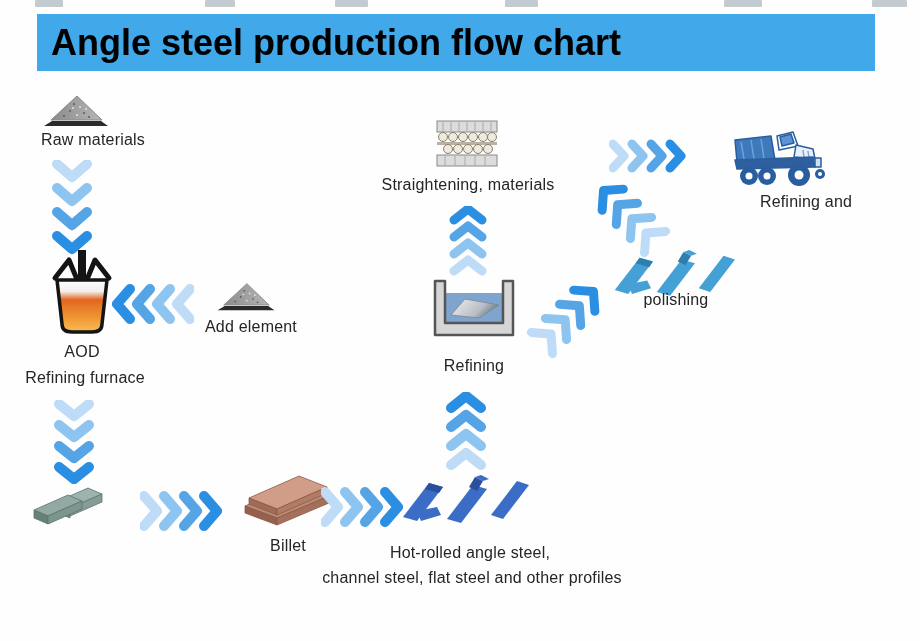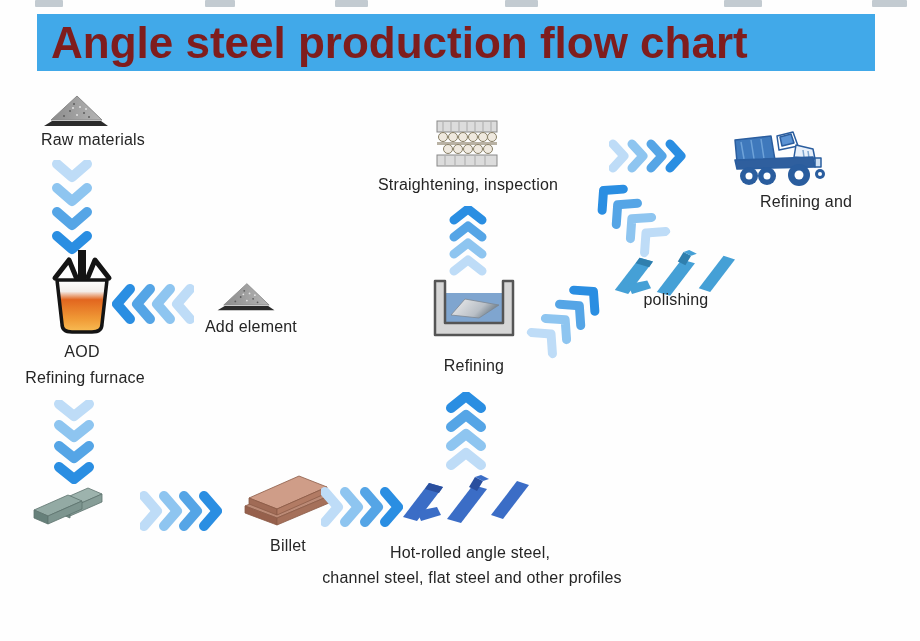--- a/index.html
+++ b/index.html
@@ -2,21 +2,21 @@
 <html style="--sh1: #bedcf7; --sh2: #8ec5f0; --sh3: #55a5e6; --sh4: #2a8ee2; --title-bg: #41a9e9; --hot: #3b6dc6; --hot-d: #2a4f9e; --pol: #45a0d6; --pol-d: #2f7fae; --furnace: #e2661f; --liquid: #7fa5cf; --billet: #cf9d88; --ingot: #93aaa4;"><head>
 <meta charset="utf-8">
 <style>
   html,body{margin:0;padding:0;background:#ffffff;}
   #stage{position:relative;width:920px;height:641px;background:#fefefe;overflow:hidden;
          font-family:"Liberation Sans","DejaVu Sans",sans-serif;}
   .artifact{position:absolute;top:0;height:7px;background:#7d8f9c;opacity:.45;border-radius:1px;}
   #title-bar{position:absolute;left:37px;top:14px;width:838px;height:57px;
              background:var(--title-bg,#41a9e9);display:flex;align-items:center;padding-left:14px;
              box-sizing:border-box;}
-  #title-bar span{font-size:44px;font-weight:bold;color:#7f1d1d;letter-spacing:0px;white-space:nowrap;}
+  #title-bar span{font-size:36px;font-weight:bold;color:#000000;letter-spacing:0px;white-space:nowrap;}
   .lbl{position:absolute;font-size:16px;color:#252525;text-align:center;letter-spacing:.2px;line-height:1.2;}
   .abs{position:absolute;}
   
   .chev polyline{fill:none;stroke-width:10;stroke-linecap:round;stroke-linejoin:round;}
   .chev.small polyline{stroke-width:9;}
   .sh1{stroke:var(--sh1,#bedcf7);}
   .sh2{stroke:var(--sh2,#8ec5f0);}
   .sh3{stroke:var(--sh3,#55a5e6);}
   .sh4{stroke:var(--sh4,#2a8ee2);}
   .rotUR{transform:rotate(-45deg);}
@@ -230,21 +230,21 @@
     </g>
     <rect x="2" y="36" width="60" height="11" fill="#dcdcdc" stroke="#888888"></rect>
     <g stroke="#aaaaaa" stroke-width="1">
         <line x1="10" y1="37" x2="10" y2="46"></line>
         <line x1="20" y1="37" x2="20" y2="46"></line>
         <line x1="30" y1="37" x2="30" y2="46"></line>
         <line x1="40" y1="37" x2="40" y2="46"></line>
         <line x1="50" y1="37" x2="50" y2="46"></line>
       </g>
   </svg>
-  <div class="lbl" style="left:348px;top:175px;width:240px">Straightening, inspection</div>
+  <div class="lbl" style="left:348px;top:175px;width:240px">Straightening, materials</div>
 
   <svg class="abs chev small rotUR" style="left:527px;top:297px" width="82" height="40" viewBox="0 0 82 40">
     <polyline class="sh1" points="4,5 17,20 4,35"></polyline>
     <polyline class="sh2" points="24,5 37,20 24,35"></polyline>
     <polyline class="sh3" points="44,5 57,20 44,35"></polyline>
     <polyline class="sh4" points="64,5 77,20 64,35"></polyline>
   </svg>
 
   <svg class="abs" style="left:611px;top:245px" width="124" height="52" viewBox="0 0 130 52">
     <polygon class="fill-pol" points="4,46 30,12 44,16 18,50"></polygon>

